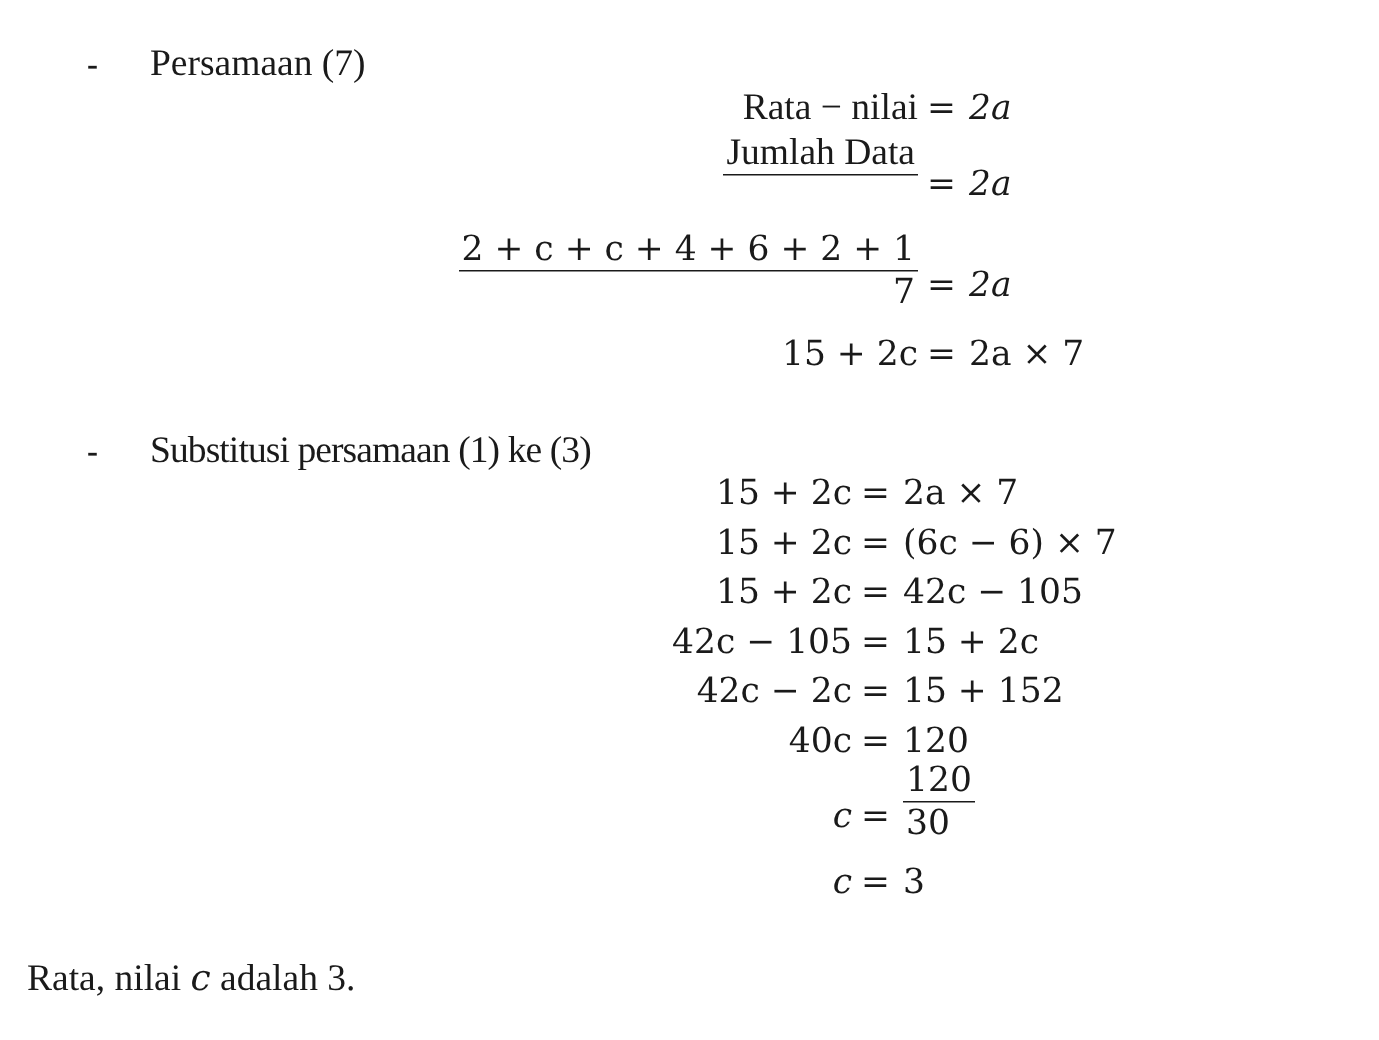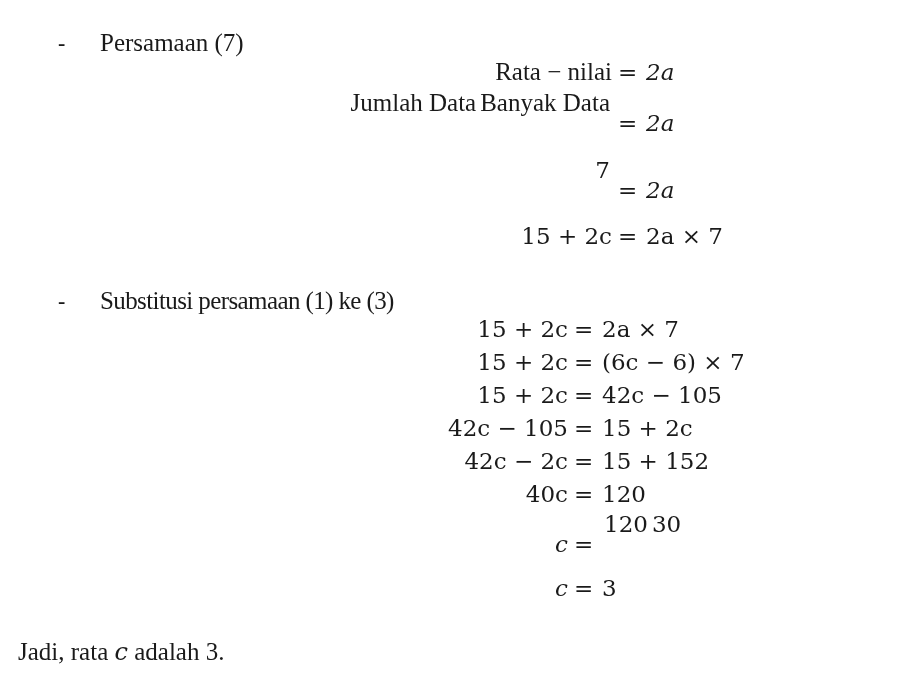--- a/index.html
+++ b/index.html
@@ -53,21 +53,21 @@
       top: 0;
       text-align: left;
     }
     .anchor {
       position: absolute;
       width: 0;
       height: 0;
     }
     .frac {
       display: inline-flex;
-      flex-direction: row;
+      flex-direction: column;
       vertical-align: middle;
     }
     .frac .num, .frac .den {
       display: block;
       line-height: 28px;
       padding: 0 2px;
     }
     .frac .bar {
       display: block;
       width: 100%;
@@ -100,30 +100,30 @@
     <span class="lhs" style="font-family:'Liberation Serif', serif; font-size:25px;">Rata − nilai</span>
     <span class="eqs">=</span>
     <span class="rhs"><i class="v">2a</i></span>
   </div>
 
   <div class="eq-row" style="top:107px; left:0;">
     <span class="lhs" style="top:-22px;">
       <span class="frac" style="font-family:'Liberation Serif', serif; font-size:25px;">
         <span class="num">Jumlah Data</span>
         <span class="bar"></span>
-        <span class="den">Banyak Data</span>
       </span>
     </span>
     <span class="eqs">=</span>
     <span class="rhs"><i class="v">2a</i></span>
   </div>
 
   <div class="eq-row" style="top:174px; left:0;">
     <span class="lhs" style="top:-22px;">
       <span class="frac">
+        <span class="num">2 + c + c + 4 + 6 + 2 + 1</span>
         <span class="bar"></span>
         <span class="den">7</span>
       </span>
     </span>
     <span class="eqs">=</span>
     <span class="rhs"><i class="v">2a</i></span>
   </div>
 
   <div class="eq-row" style="top:220px; left:0;">
     <span class="lhs">15 + 2c</span>
@@ -180,14 +180,14 @@
     </span>
   </div>
   <div class="eq-row" style="top:572px; left:0;">
     <span class="lhs"><i class="v">c</i></span>
     <span class="eqs">=</span>
     <span class="rhs">3</span>
   </div>
 </div>
 
 <div class="conclusion">
-  <span>Jadi, rata </span><i class="v" style="font-size:24px;">c</i><span> adalah 3.</span>
+  <span>Rata, nilai </span><i class="v" style="font-size:24px;">c</i><span> adalah 3.</span>
 </div>
 
 </body></html>

